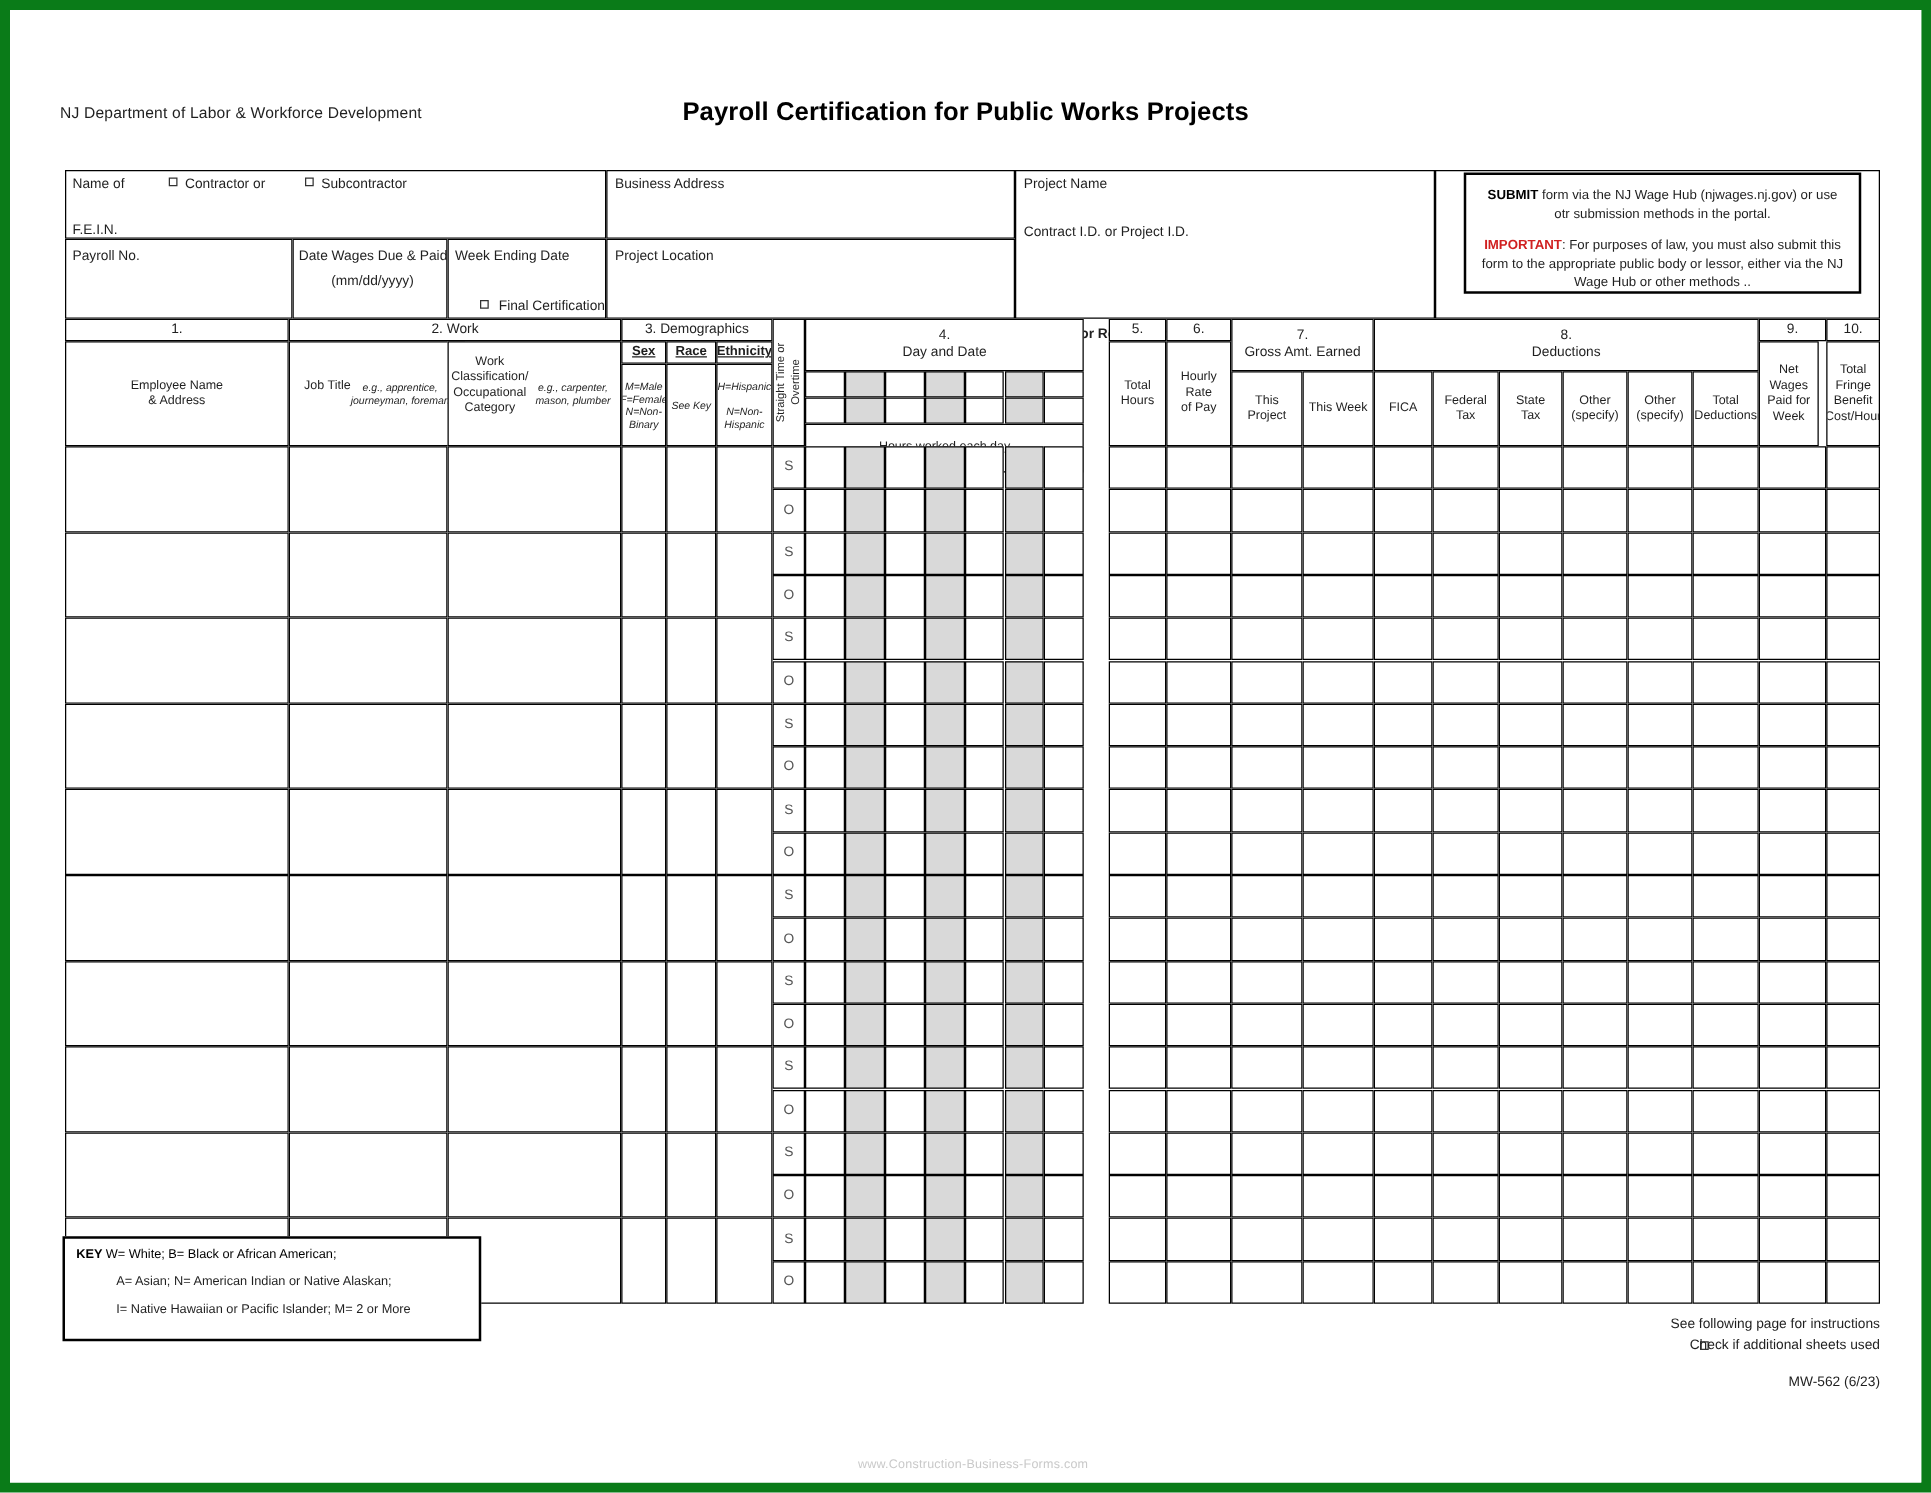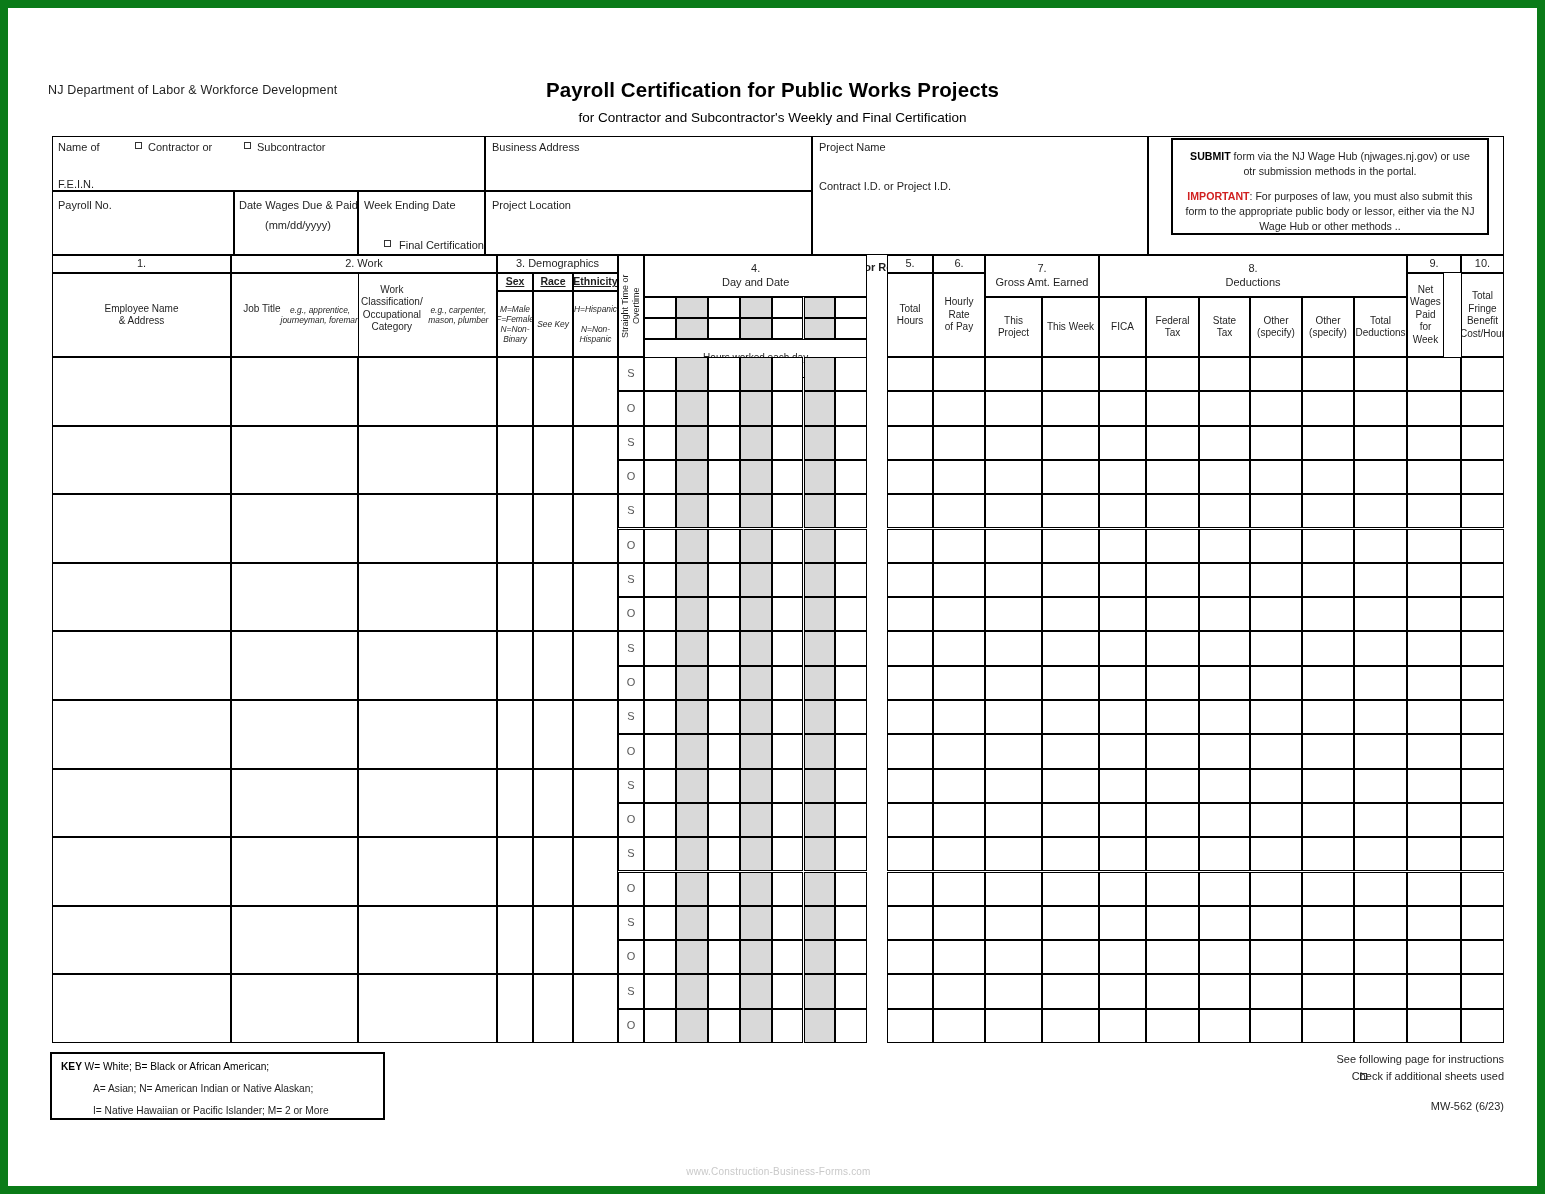--- a/index.html
+++ b/index.html
@@ -90,21 +90,20 @@
   }
 </style>
 </head>
 <body>
 
 <div class="page-frame">
   <div class="sheet">
 
     <div class="dept-line">NJ Department of Labor &amp; Workforce Development</div>
     <div class="title-main">Payroll Certification for Public Works Projects</div>
-    <div class="title-sub">for Contractor and Subcontractor's Weekly and Final Certification</div>
 
     <div class="topbox" style="left:44px; top:128px; width:433px; height:55px;"></div>
     <div class="lbl" style="left:50px; top:133px;">Name of</div>
     <div class="cb" style="left:127px; top:134px;"></div>
     <div class="lbl" style="left:140px; top:133px;">Contractor or</div>
     <div class="cb" style="left:236px; top:134px;"></div>
     <div class="lbl" style="left:249px; top:133px;">Subcontractor</div>
     <div class="lbl" style="left:50px; top:170px;">F.E.I.N.</div>
 
     <div class="topbox" style="left:44px; top:183px; width:182px; height:64px;"></div>
@@ -207,21 +206,21 @@
         <div class="cell" style="left: 879px; top: 265px; width: 46px; height: 84px;">Total Hours</div>
         <div class="cell" style="left: 925px; top: 265px; width: 52px; height: 84px;">Hourly Rate<br>of Pay</div>
         <div class="cell" style="left: 977px; top: 289px; width: 57px; height: 60px;">This Project</div>
         <div class="cell" style="left: 1034px; top: 289px; width: 57px; height: 60px;">This Week</div>
         <div class="cell" style="left: 1091px; top: 289px; width: 47px; height: 60px;">FICA</div>
         <div class="cell" style="left: 1138px; top: 289px; width: 53px; height: 60px;">Federal<br>Tax</div>
         <div class="cell" style="left: 1191px; top: 289px; width: 51px; height: 60px;">State<br>Tax</div>
         <div class="cell" style="left: 1242px; top: 289px; width: 52px; height: 60px;">Other<br>(specify)</div>
         <div class="cell" style="left: 1294px; top: 289px; width: 52px; height: 60px;">Other<br>(specify)</div>
         <div class="cell" style="left: 1346px; top: 289px; width: 53px; height: 60px;">Total<br>Deductions</div>
-        <div class="cell" style="left: 1399px; top: 265px; width: 37px; height: 84px;">Net Wages<br>Paid for<br>Week</div>
+        <div class="cell" style="left: 1399px; top: 265px; width: 48px; height: 84px;">Net Wages<br>Paid for<br>Week</div>
         <div class="cell" style="left: 1453px; top: 265px; width: 43px; height: 84px;">Total<br>Fringe<br>Benefit<br>Cost/Hour</div>
         <div class="cell" style="left: 44px; top: 349px; width: 179px; height: 68.6px;"></div>
         <div class="cell" style="left: 223px; top: 349px; width: 127px; height: 68.6px;"></div>
         <div class="cell" style="left: 350px; top: 349px; width: 139px; height: 68.6px;"></div>
         <div class="cell" style="left: 489px; top: 349px; width: 36px; height: 68.6px;"></div>
         <div class="cell" style="left: 525px; top: 349px; width: 40px; height: 68.6px;"></div>
         <div class="cell" style="left: 565px; top: 349px; width: 45px; height: 68.6px;"></div>
         <div class="cell so" style="left: 610px; top: 349px; width: 26px; height: 34.3px;">S</div>
         <div class="cell" style="left: 636px; top: 349px; width: 31.9px; height: 34.3px;"></div>
         <div class="cell shade" style="left: 667.9px; top: 349px; width: 31.9px; height: 34.3px;"></div>
@@ -671,21 +670,21 @@
         <div class="cell" style="left: 1091px; top: 1000.7px; width: 47px; height: 34.3px;"></div>
         <div class="cell" style="left: 1138px; top: 1000.7px; width: 53px; height: 34.3px;"></div>
         <div class="cell" style="left: 1191px; top: 1000.7px; width: 51px; height: 34.3px;"></div>
         <div class="cell" style="left: 1242px; top: 1000.7px; width: 52px; height: 34.3px;"></div>
         <div class="cell" style="left: 1294px; top: 1000.7px; width: 52px; height: 34.3px;"></div>
         <div class="cell" style="left: 1346px; top: 1000.7px; width: 53px; height: 34.3px;"></div>
         <div class="cell" style="left: 1399px; top: 1000.7px; width: 54px; height: 34.3px;"></div>
         <div class="cell" style="left: 1453px; top: 1000.7px; width: 43px; height: 34.3px;"></div>
       </div>
 
-    <div class="keybox" style="left:42px; top:1044px; width:335px; height:68px;">
+    <div class="keybox" style="left:42px; top:981px; width:335px; height:84px;">
       <p class="kline"><b>KEY </b><b style="font-weight:normal">W= White; B= Black or African American;</b></p>
       <p class="kline ind">A= Asian; N= American Indian or Native Alaskan;</p>
       <p class="kline ind">I= Native Hawaiian or Pacific Islander; M= 2 or More</p>
     </div>
 
     <div class="foot-r" style="left:1196px; top:1045px; width:300px;">See following page for instructions</div>
     <div class="cb" style="left:1352px; top:1065px;"></div>
     <div class="foot-r" style="left:1196px; top:1062px; width:300px;">Check if additional sheets used</div>
     <div class="foot-r" style="left:1196px; top:1092px; width:300px;">MW-562 (6/23)</div>
 

